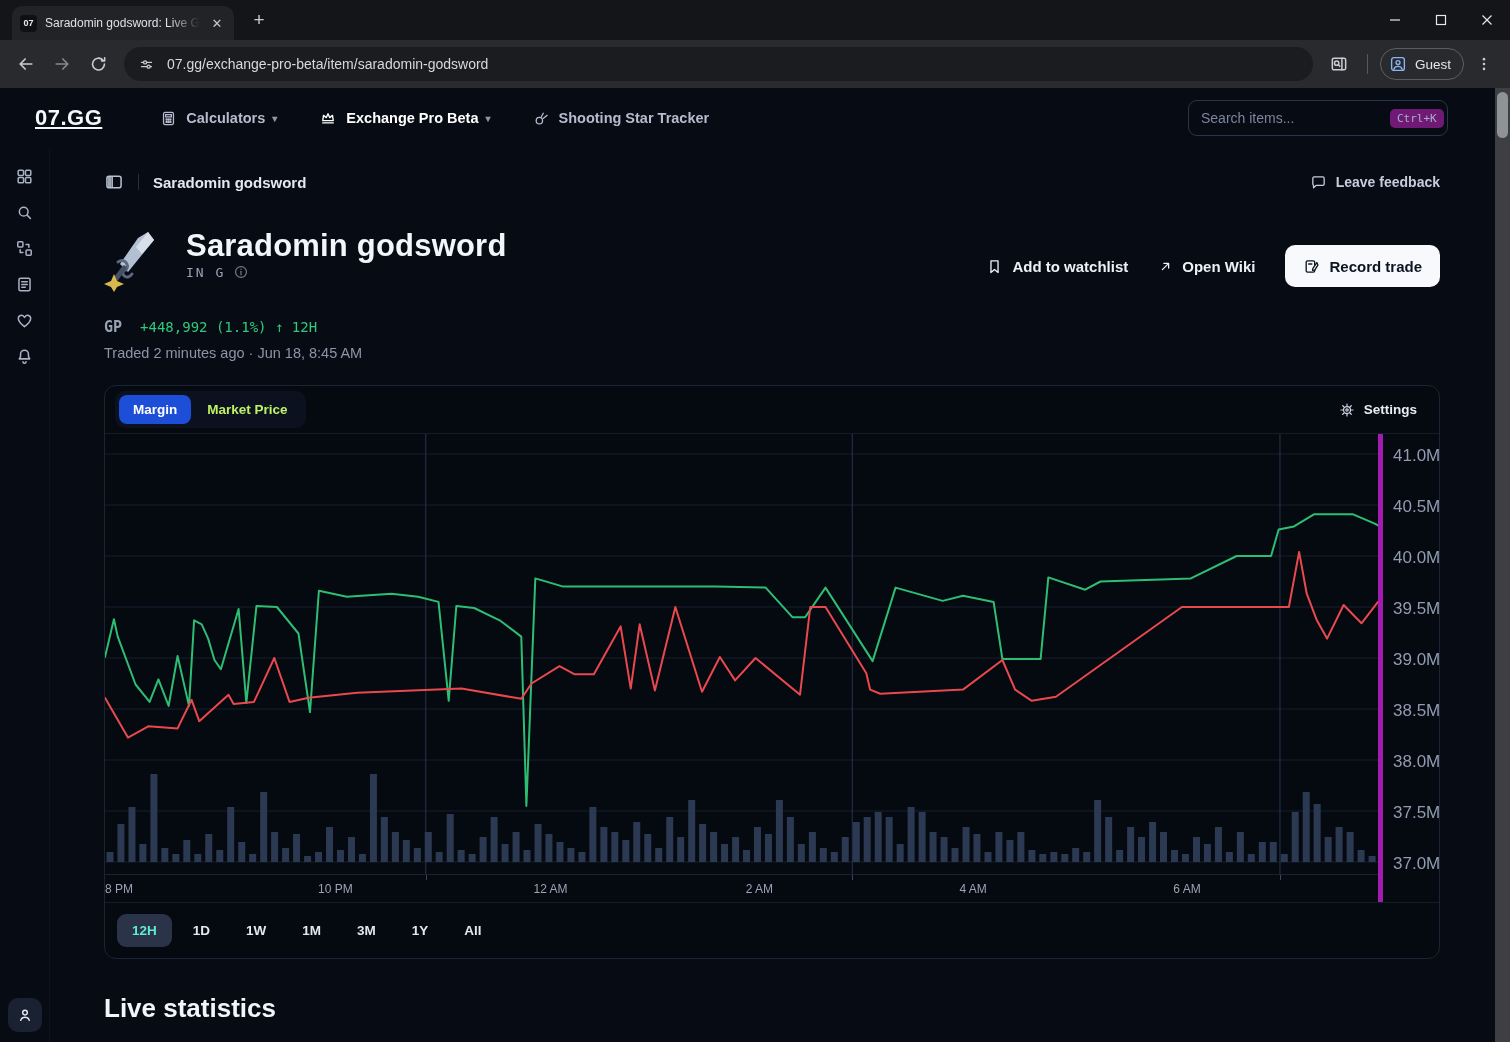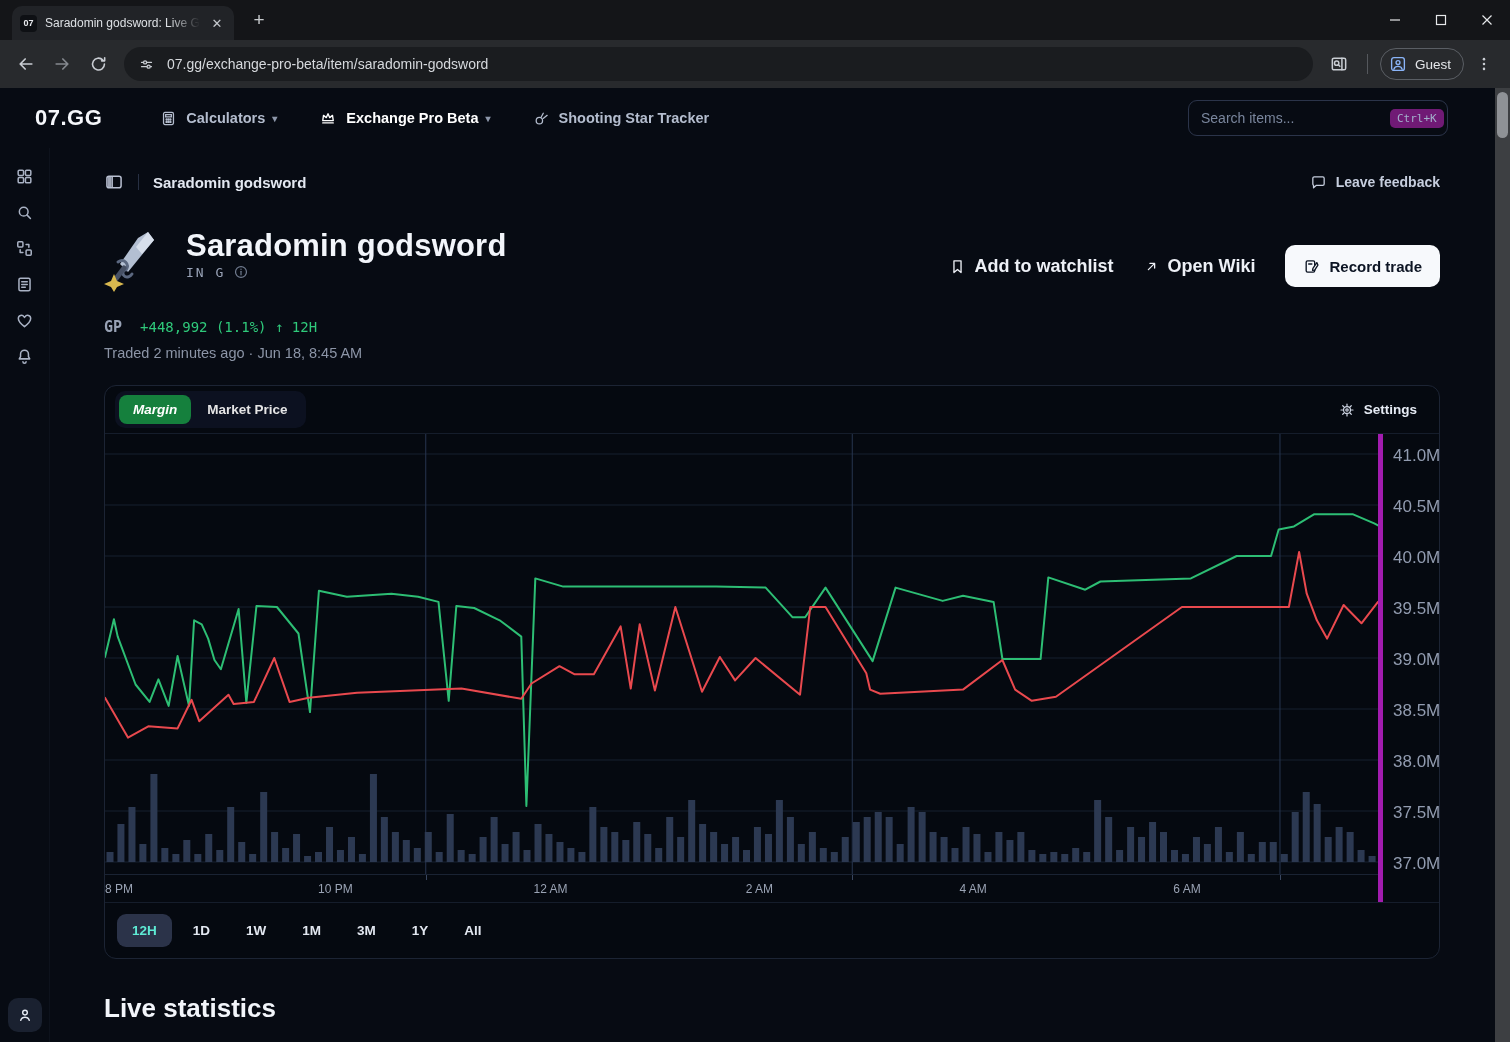--- a/index.html
+++ b/index.html
@@ -21,21 +21,21 @@
   .toolbar { height:48px; background:#282a2d; display:flex; align-items:center; padding:0 10px; gap:4px; }
   .tool-btn { width:32px; height:32px; border-radius:50%; display:flex; align-items:center; justify-content:center; }
   .urlbar { flex:1; height:34px; margin:0 6px; background:#1a1c1f; border-radius:17px; display:flex; align-items:center; padding:0 14px; gap:12px; }
   .url-text { color:#d6d9dd; font-size:14px; }
   .chrome-divider { width:1px; height:20px; background:#55585d; margin:0 8px; }
   .guest-pill { height:32px; border:1px solid #5a5e64; border-radius:16px; display:flex; align-items:center; gap:8px; padding:0 12px 0 8px; color:#e4e6e9; font-size:13.5px; }
 
   
   .viewport { height:954px; background:#070b13; position:relative; overflow:hidden; }
   .site-header { height:60px; display:flex; align-items:center; padding-left:35px; padding-right:62px; }
-  .logo { color:#f5f7fb; font-size:22px; font-weight:800; letter-spacing:.5px; }
+  .logo { color:#f5f7fb; font-size:22px; font-weight:800; letter-spacing:.5px;text-decoration:underline; }
   .nav { display:flex; align-items:center; gap:42px; margin-left:58px; }
   .nav-item { display:flex; align-items:center; gap:9px; font-size:14.5px; font-weight:600; color:#b4bdce; }
   .nav-item.active { color:#ffffff; }
   .chev { font-size:10px; color:#8d97aa; margin-left:-2px; }
   .search-box { margin-left:auto; width:260px; height:36px; border:1px solid #2b344a; border-radius:9px; display:flex; align-items:center; padding:0 8px 0 12px; gap:8px; background:transparent; }
   .search-box input { background:transparent; border:none; outline:none; color:#cfd6e4; font-size:14px; flex:1; font-family:"Liberation Sans",sans-serif; }
   .search-box input::placeholder { color:#7a869d; }
   .kbd { background:#701a75; color:#a3b0cc; border-radius:5px; font-size:11px; padding:3px 7px; }
 
   .body-row { display:flex; height:894px; }
@@ -47,35 +47,35 @@
   .crumb-row { margin-top:20px; height:28px; display:flex; align-items:center; gap:14px; }
   .crumb-label { color:#e3e8f1; font-size:15px; font-weight:600; }
   .vdiv { width:1px; height:16px; background:#273043; }
   .feedback { margin-left:auto; display:flex; align-items:center; gap:9px; color:#c6cede; font-size:14px; font-weight:700; }
 
   .item-row { margin-top:32px; display:flex; justify-content:space-between; }
   .item-left { display:flex; gap:18px; }
   .item-title { color:#f2f5fa; font-size:31px; font-weight:800; letter-spacing:.2px; }
   .item-sub { display:flex; align-items:center; gap:8px; color:#99a3b7; font-size:13px; letter-spacing:2px; }
   .actions { display:flex; align-items:center; gap:30px; margin-top:12px; }
-  .action-link { display:flex; align-items:center; gap:9px; color:#edf0f6; font-size:18px; font-weight:700; }
+  .action-link { display:flex; align-items:center; gap:9px; color:#edf0f6; font-size:15px; font-weight:700; }
   .record-btn { display:flex; align-items:center; gap:9px; background:#f7f9fc; color:#0c1423; font-size:15px; font-weight:700; height:42px; padding:0 18px; border-radius:10px; border:none; }
 
   .price-row { margin-top:26px; display:flex; align-items:baseline; gap:10px; }
   .price-big { color:#f4f7fb; font-size:33px; font-weight:700; }
   .price-gp { color:#98a2b5; font-size:15px; font-weight:700; }
   .price-change { color:#2fca7b; font-size:14px; margin-left:8px; }
   .traded { margin-top:9px; color:#8c95a7; font-size:14.5px; }
 
   
   .card { margin-top:24px; border:1px solid #1c2434; border-radius:12px; background:#050910; overflow:hidden; }
   .card-head { height:48px; display:flex; align-items:center; padding:0 22px 0 10px; border-bottom:1px solid #151d2b; }
   .tabgroup { background:#0c1120; border-radius:10px; padding:4px; display:flex; gap:2px; }
-  .ctab { font-size:13.5px; font-weight:700; color:#e5e5e5; padding:7px 14px; border-radius:8px; }
-  .ctab.active { background:#15803d; color:#fff;font-style:italic; }
+  .ctab { font-size:13.5px; font-weight:700; color:#bef264; padding:7px 14px; border-radius:8px; }
+  .ctab.active { background:#1d4ed8; color:#fff; }
   .settings { margin-left:auto; display:flex; align-items:center; gap:9px; color:#e6ebf4; font-size:13.5px; font-weight:700; }
 
   .chart-body { display:flex; }
   .plot { flex:1; position:relative; border-right:5px solid #a21caf; }
   .plot svg { display:block; width:100%; height:440px; }
   .grid-h { stroke:#17202f; stroke-width:1; }
   .grid-v { stroke:#273550; stroke-width:1; }
   .ylabels { width:56px; position:relative; }
   .ytick { position:absolute; left:10px; color:#929cb0; font-size:17px; }
   .xlabels { height:28px; position:relative; border-top:1px solid #1a2333; }

